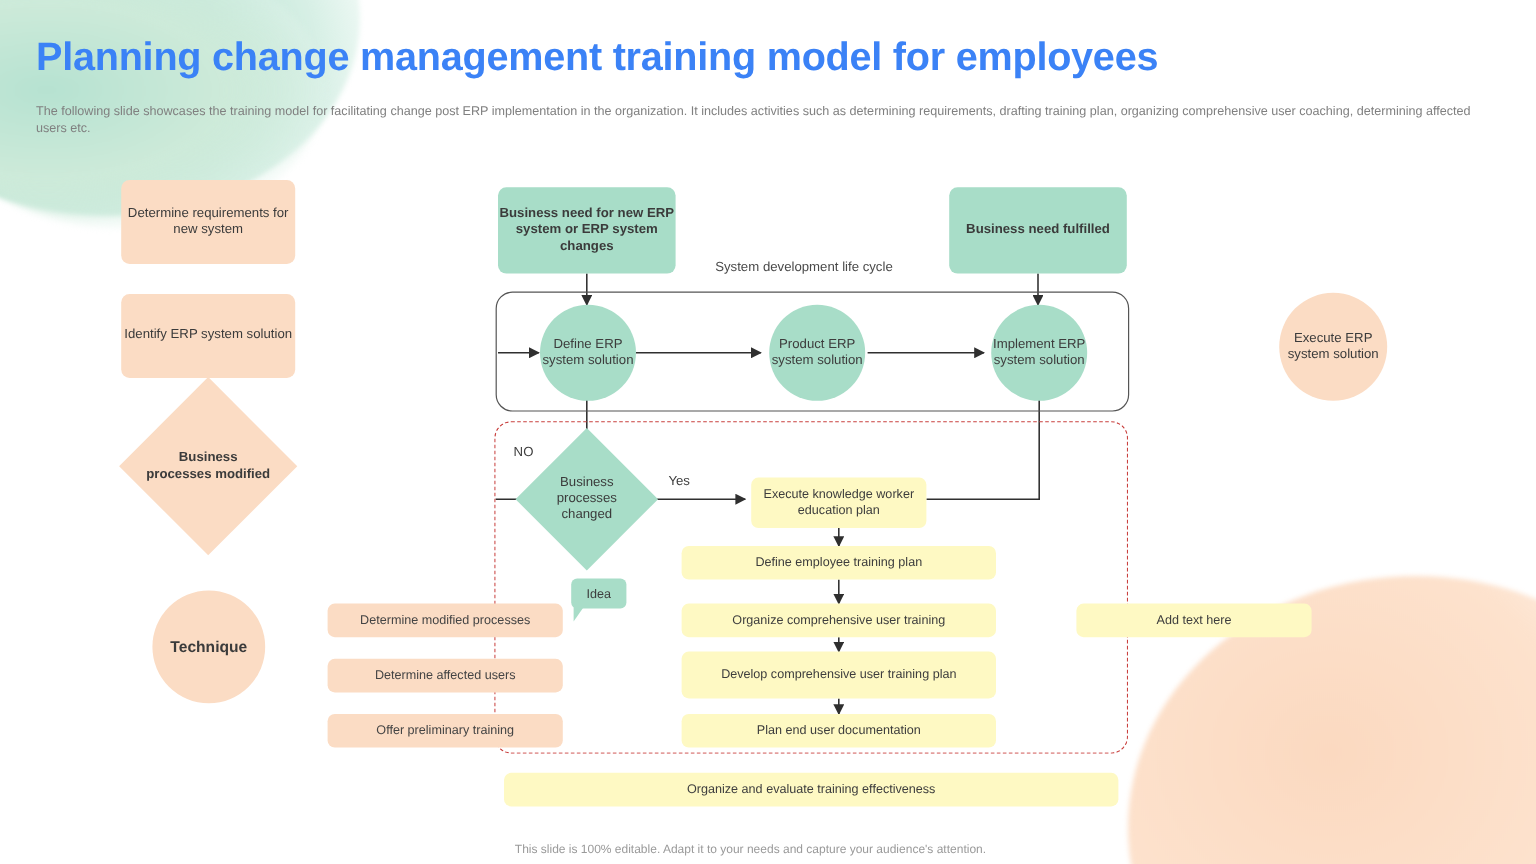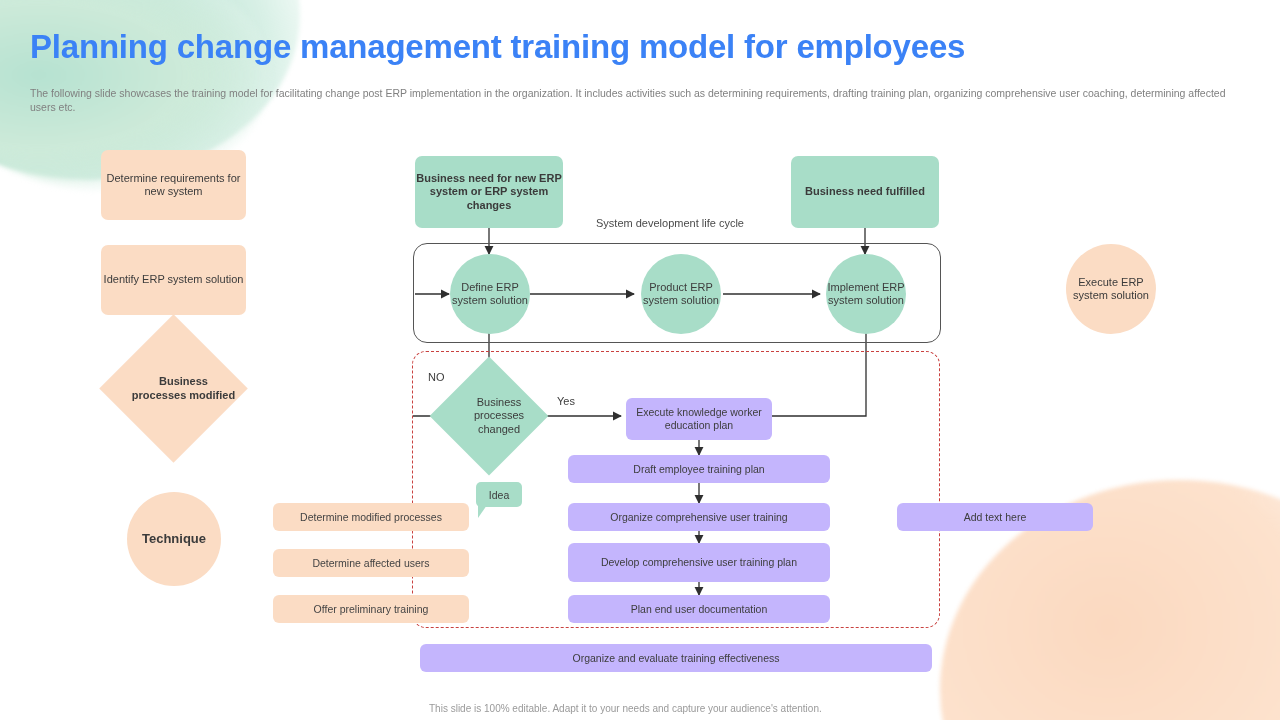--- a/index.html
+++ b/index.html
@@ -107,21 +107,21 @@
   }
   .peach-circle.bold { font-weight: bold; font-size: 13px; }
   .mint-box {
     background: #a8ddc8;
     border-radius: 7px;
     font-size: 11px;
     font-weight: bold;
     color: #3b3b3b;
   }
   .mint-bar {
-    background: #c4b5fd;
+    background: #fef9c3;
     border-radius: 6px;
     font-size: 10.5px;
     color: #3d3d3d;
   }
   .mint-circle {
     background: #a8ddc8;
     border-radius: 50%;
     font-size: 11px;
     color: #3d3d3d;
   }
@@ -140,21 +140,20 @@
     position: absolute;
     left: 0; top: 0;
     width: 100%; height: 100%;
     display: flex;
     align-items: center;
     justify-content: center;
     text-align: center;
     font-size: 11px;
     color: #3b3b3b;
     line-height: 1.22;
-    margin-left: 10px;
   }
   .diamond-label.bold { font-weight: bold; }
   
   .sdlc-container {
     position: absolute;
     box-sizing: border-box;
     border: 1.2px solid #555;
     border-radius: 14px;
     background: transparent;
   }
@@ -300,21 +299,21 @@
     <div class="diamond-shape diamond-mint"></div>
     <div class="diamond-label">Business processes changed</div>
   </div>
   <div class="edge-label" style="left:428px; top:371px;">NO</div>
   <div class="edge-label" style="left:557px; top:395px;">Yes</div>
 
   <div class="node mint-bar" style="left:626px; top:398px; width:146px; height:42px;">
     <span>Execute knowledge worker  education  plan</span>
   </div>
   <div class="node mint-bar" style="left:568px; top:455px; width:262px; height:28px;">
-    <span>Draft employee training plan</span>
+    <span>Define employee training plan</span>
   </div>
   <div class="node mint-bar" style="left:568px; top:503px; width:262px; height:28px;">
     <span>Organize comprehensive user training</span>
   </div>
   <div class="node mint-bar" style="left:568px; top:543px; width:262px; height:39px;text-align:center;">
     <span>Develop comprehensive user training plan</span>
   </div>
   <div class="node mint-bar" style="left:568px; top:595px; width:262px; height:28px;">
     <span>Plan end user documentation</span>
   </div>

